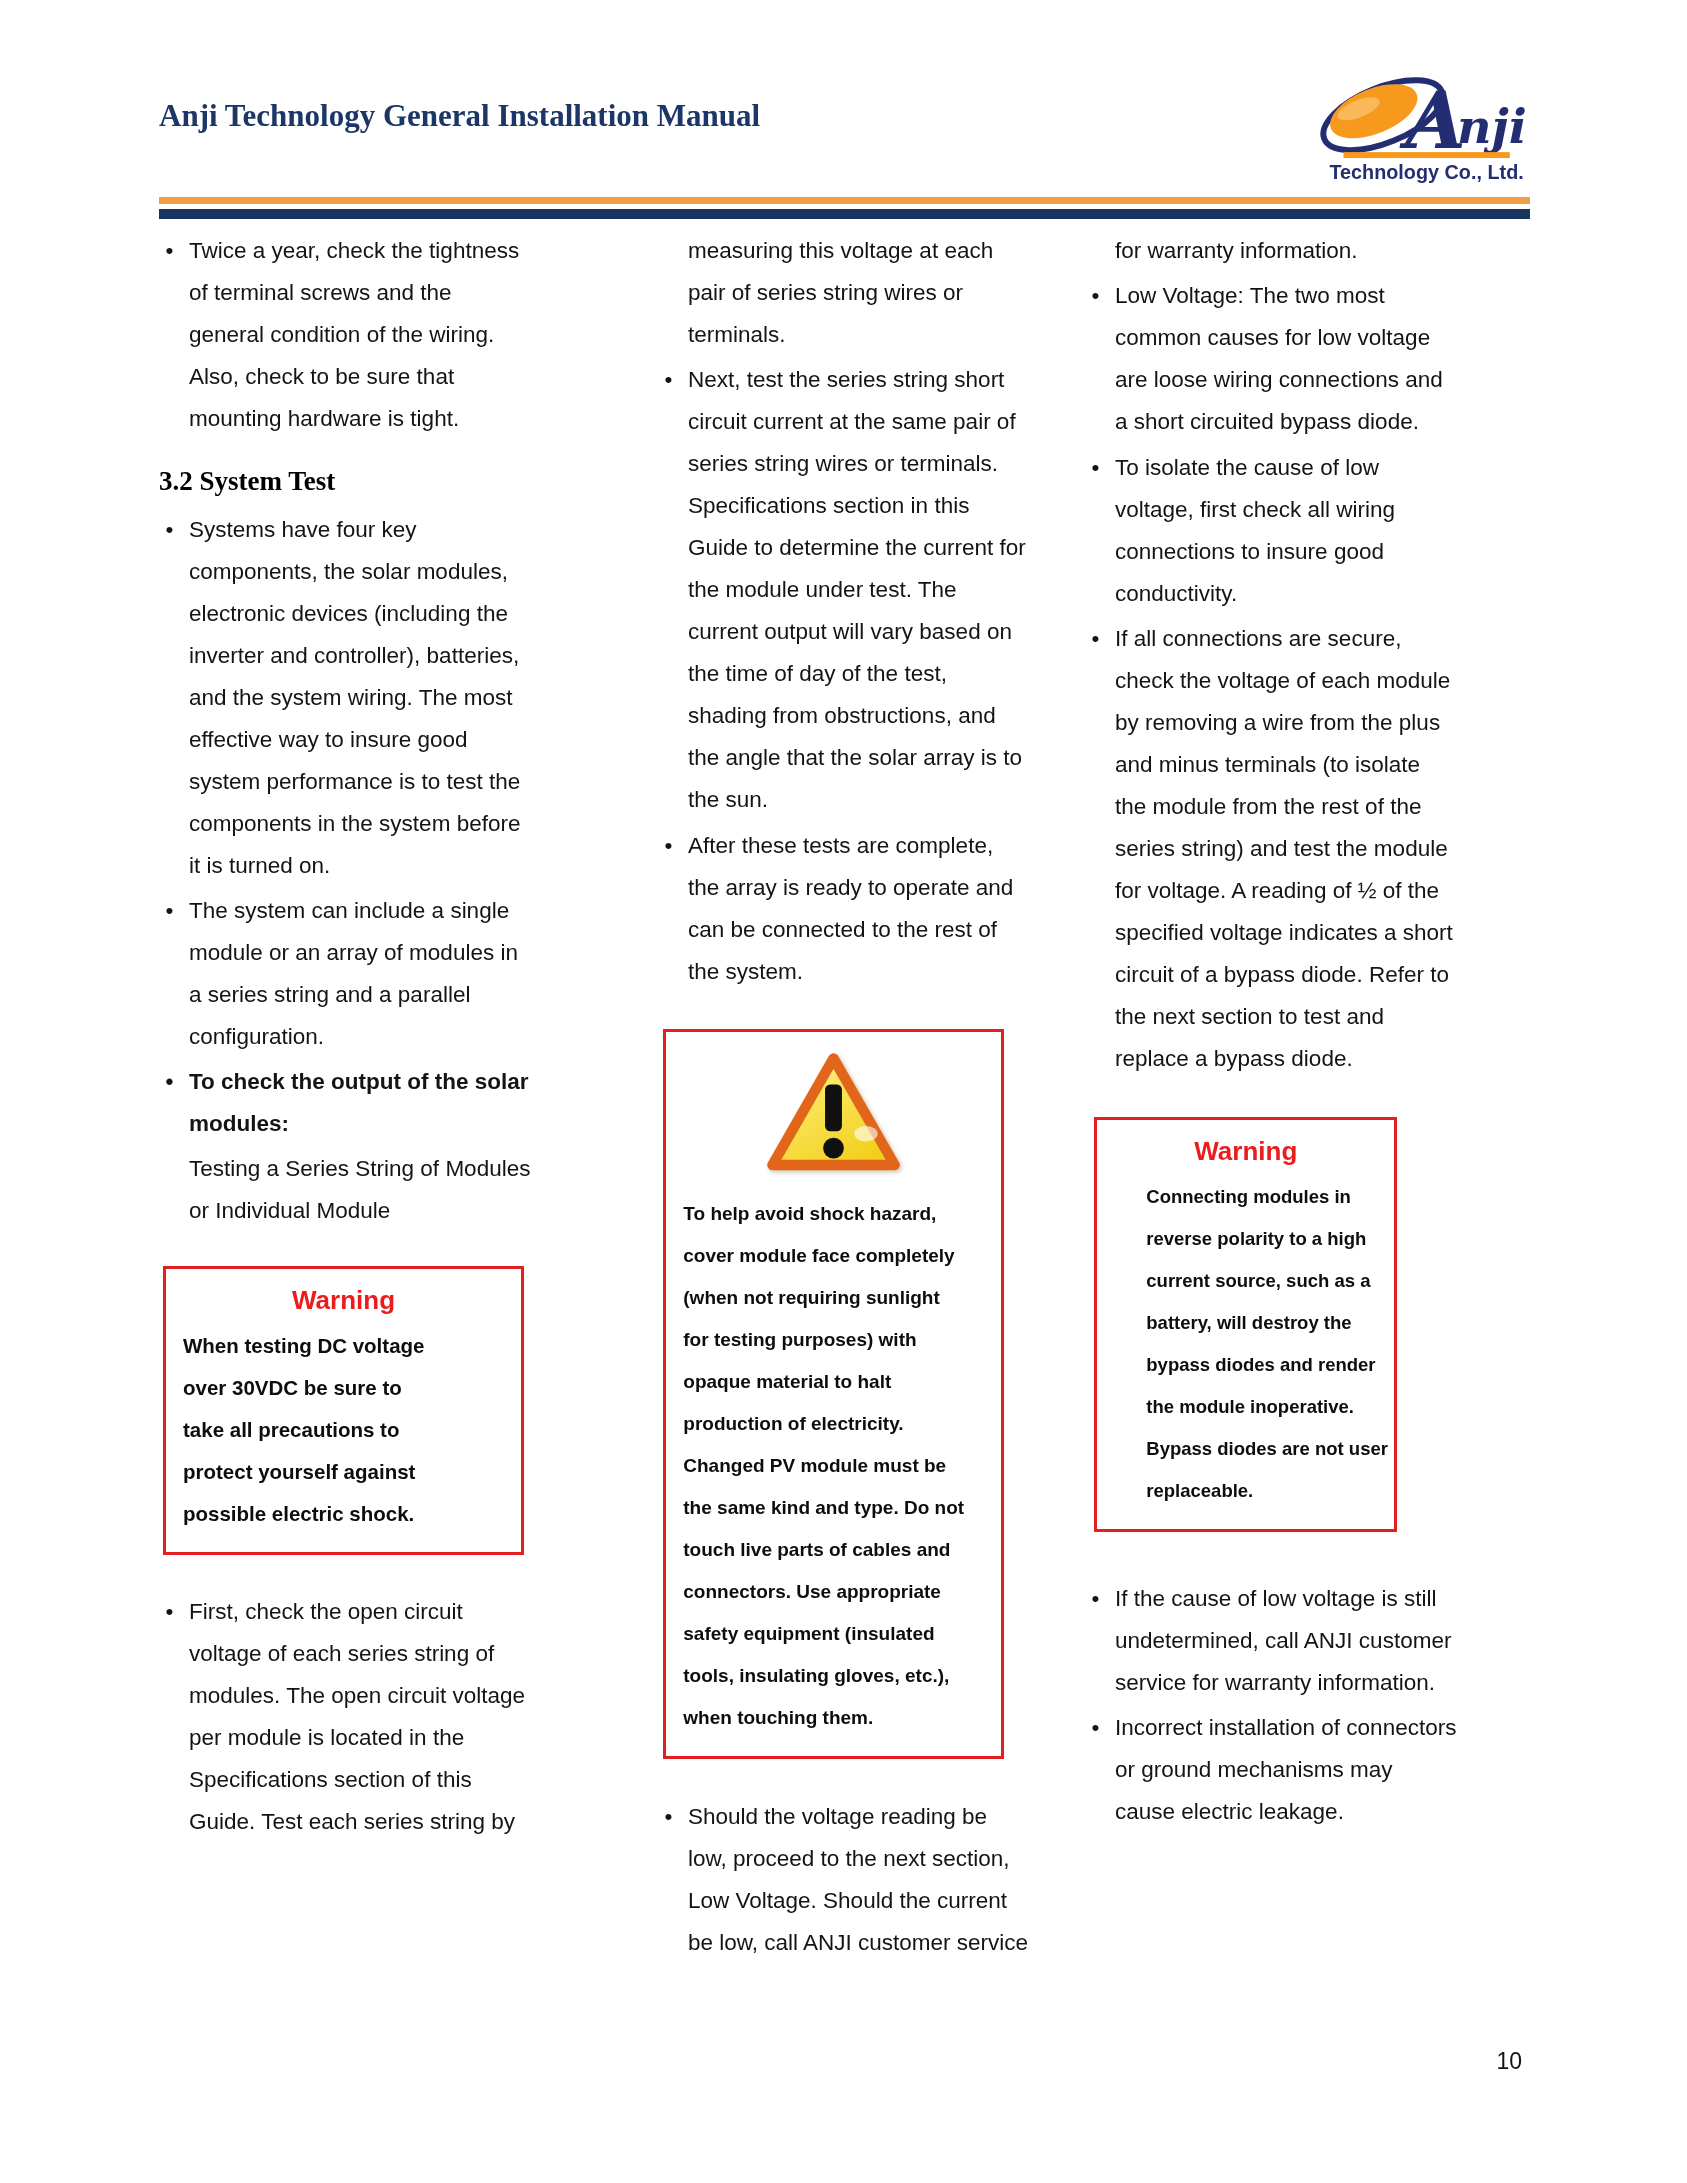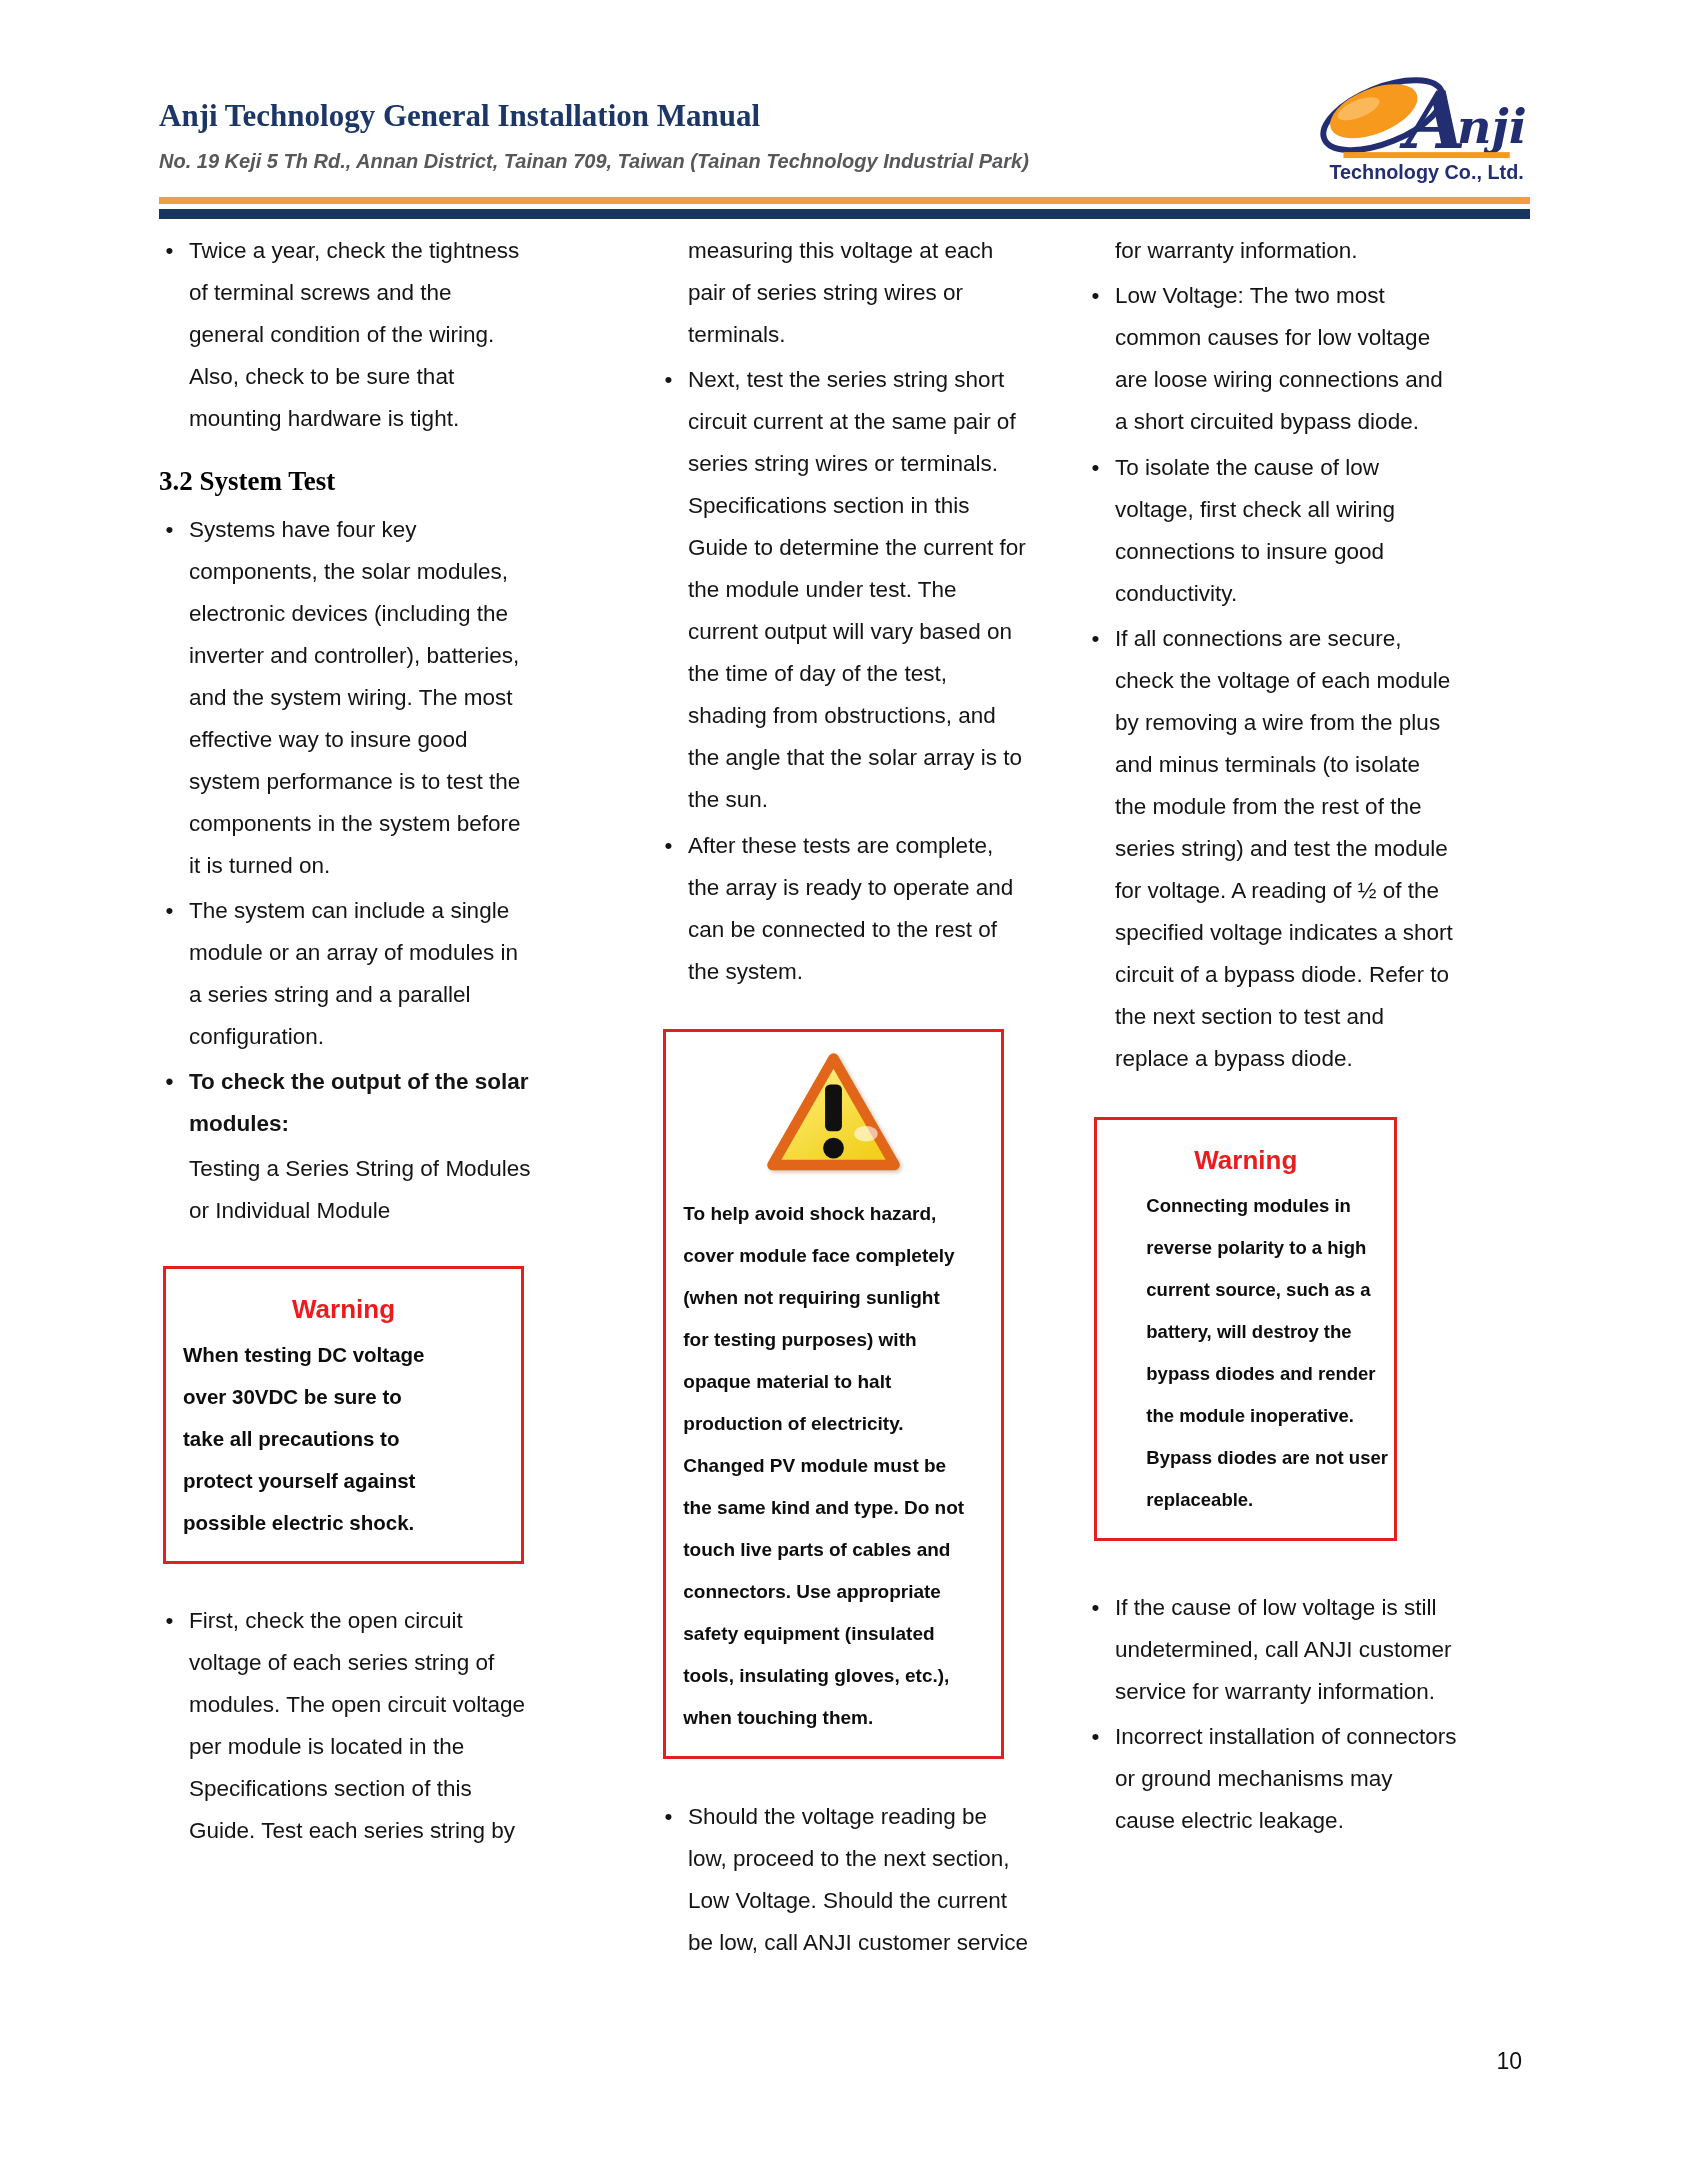--- a/index.html
+++ b/index.html
@@ -31,41 +31,40 @@
   .li::before { content:"\2022"; position:absolute; left:6.6px; top:0px; }
   .cont { padding-left:30px; margin:0 0 3.3px 0; white-space:pre-line; }
   .bold { font-weight:bold; }
   h2.section {
     font-family:"Liberation Serif", serif; font-size:27px; font-weight:bold;
     color:#000; margin:20px 0 6.6px 0; line-height:42px;
   }
 
   
   .warnbox { box-sizing:border-box; border:3.3px solid #e32020; background:#fff; }
-  .warn-title { color:#ed1c1c; font-weight:bold; font-size:26px; text-align:center; line-height:41px; padding-top:20px; }
+  .warn-title { color:#ed1c1c; font-weight:bold; font-size:26px; text-align:center; line-height:41px; padding-top:11px; }
   .warn-body  { font-weight:bold; color:#0d0d0d; white-space:pre; line-height:42px; padding:4px 17px 17px 17px; }
   #box1 { width:361px; margin:34px 0 36px 4px; }
   #box1 .warn-body { font-size:20.5px; }
   #box2 { width:341px; margin:36px 0 37px 5.3px; padding-top:12px; }
   #box2 .warn-body { font-size:19px; padding-top:9.3px; }
   #box3 { width:303px; margin:37px 0 46px 9.3px; }
   #box3 .warn-body { font-size:18.5px;margin-left:32px; }
   .warn-icon-wrap { display:flex; justify-content:center; margin:4px 0 6.6px 0; }
   .warn-icon-wrap svg { filter:drop-shadow(2px 2.6px 2px rgba(90,60,0,0.30)); }
 
   
   .page-number { position:absolute; right:165px; top:2048px; font-size:23px; color:#111; }
 </style>
 </head>
 <body>
 
 <div class="page">
 
   <div class="header-title">Anji Technology General Installation Manual</div>
-  <div class="header-address">No. 19 Keji 5 Th Rd., Annan District, Tainan 709, Taiwan (Tainan Technology Industrial Park)</div>
   <div class="rule-orange"></div>
   <div class="rule-navy"></div>
 
   <div class="logo">
     <svg viewBox="0 0 336 200" width="222" height="132">
       <g transform="rotate(-22 112 76)">
         <ellipse cx="112" cy="76" rx="96" ry="42" fill="none" stroke="#232e72" stroke-width="9"></ellipse>
       </g>
       <g transform="rotate(-22 98 70)">
         <ellipse cx="98" cy="70" rx="70" ry="34" fill="#f6991d"></ellipse>

